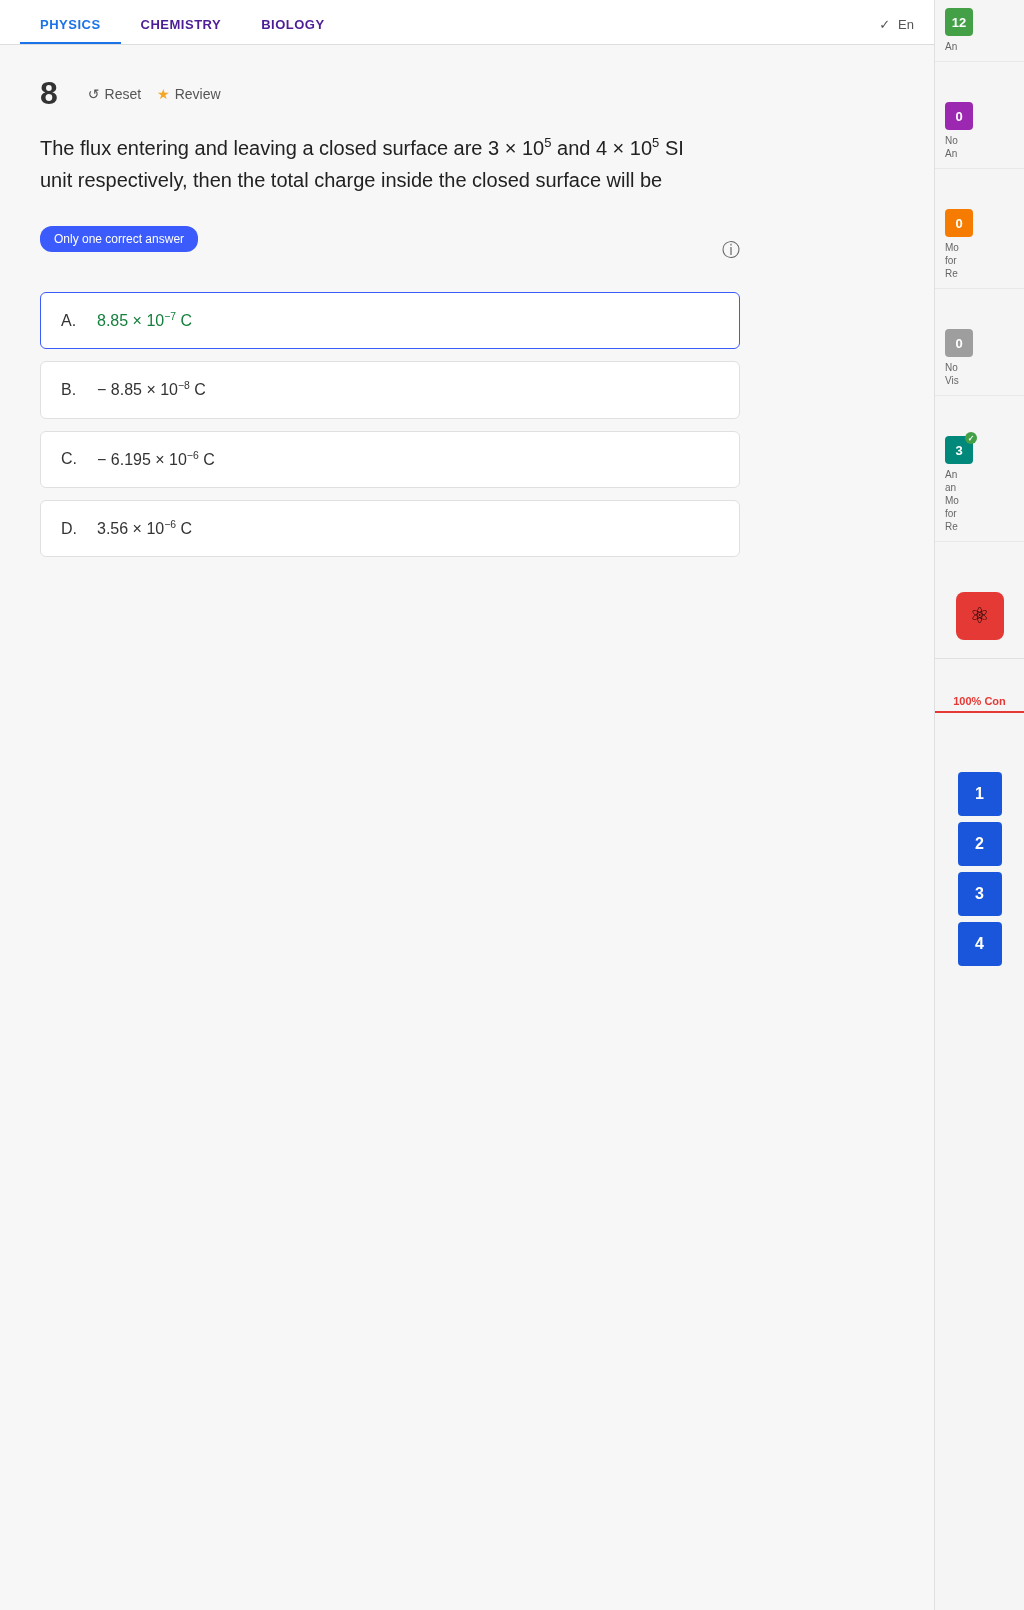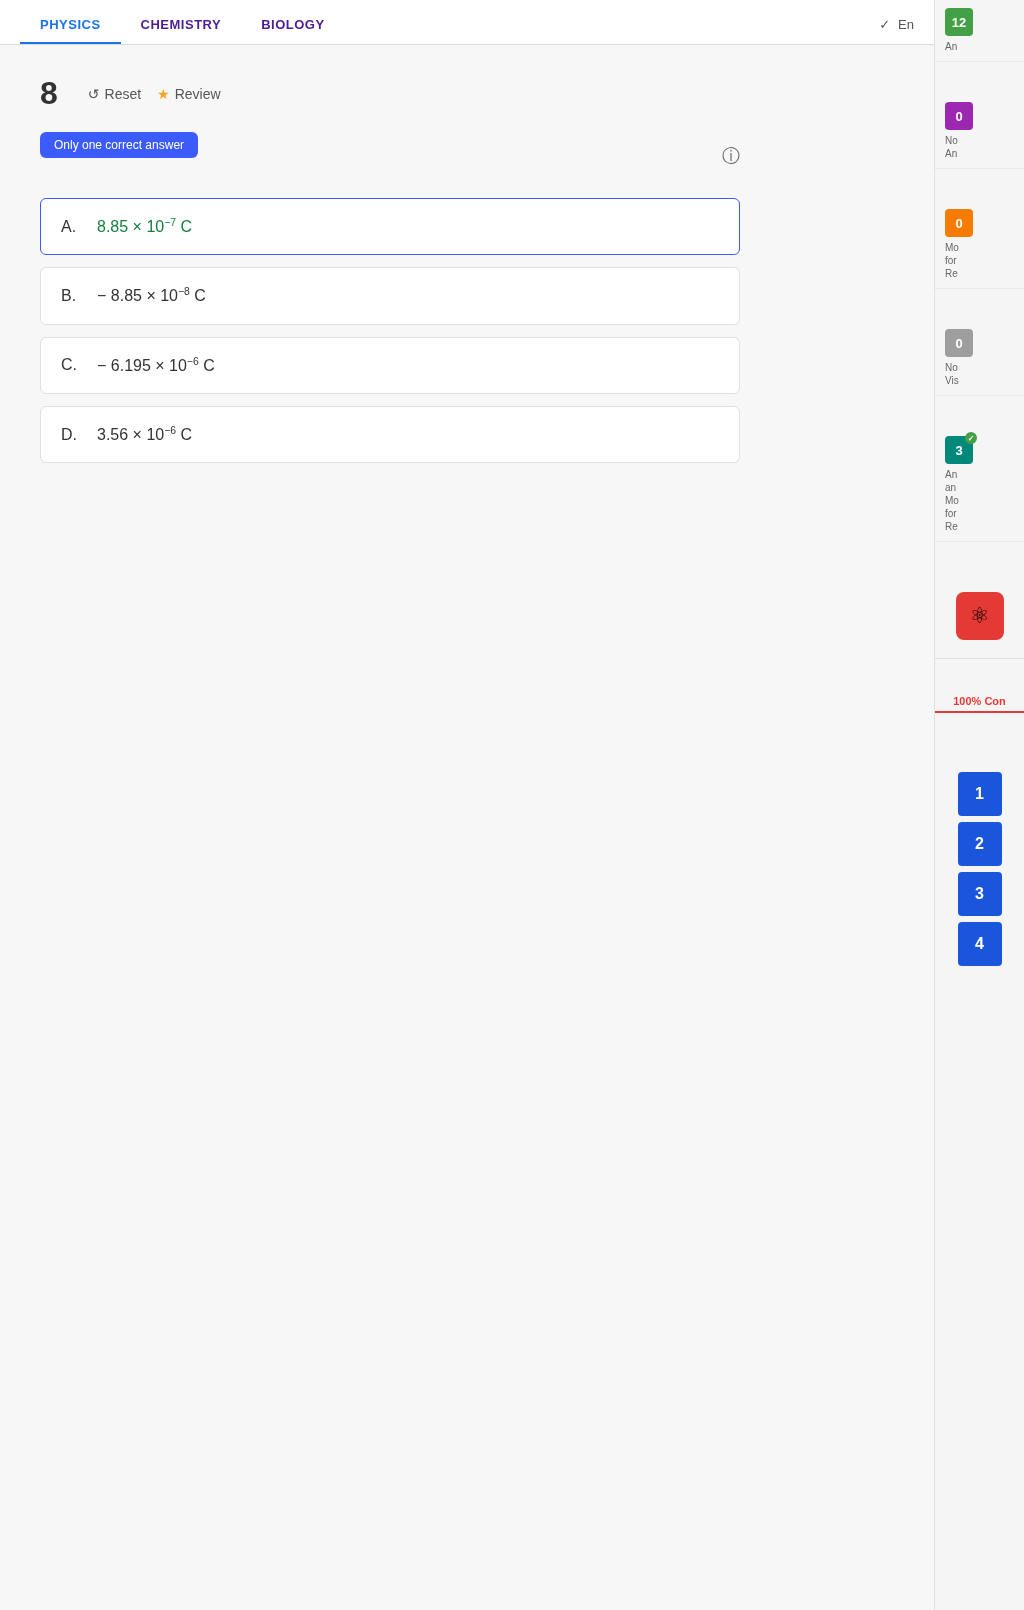--- a/index.html
+++ b/index.html
@@ -116,21 +116,21 @@
       max-width: 680px;
     }
 
     .answer-type-badge {
       display: inline-block;
       background: #3b5bfc;
       color: #fff;
       font-size: 12px;
       font-weight: 500;
       padding: 6px 14px;
-      border-radius: 6px;
+      border-radius: 12px;
       margin-bottom: 20px;
     }
     .info-icon {
       float: right;
       margin-top: 2px;
       color: #666;
       font-size: 18px;
       cursor: pointer;
     }
 
@@ -280,20 +280,23 @@
         <div class="reset-btn">
           <span>↺</span>
           <span>Reset</span>
         </div>
         <div class="review-btn">
           <span class="star-icon">★</span>
           <span>Review</span>
         </div>
       </div>
 
+      <div class="question-text">
+        The flux entering and leaving a closed surface are 3 × 10<sup>5</sup> and 4 × 10<sup>5</sup> SI unit respectively, then the total charge inside the closed surface will be
+      </div>
 
       <div style="display:flex; align-items:center; justify-content:space-between; max-width:700px; margin-bottom:20px;">
         <span class="answer-type-badge">Only one correct answer</span>
         <span class="info-icon">ⓘ</span>
       </div>
 
       <div class="options-list">
 
         <div class="option-item selected">
           <span class="option-label">A.</span>

